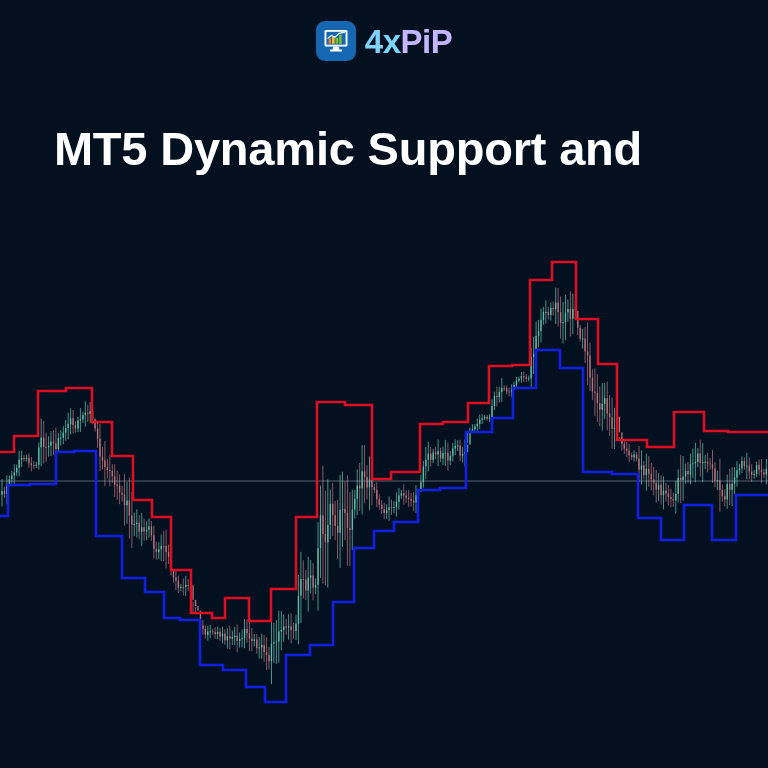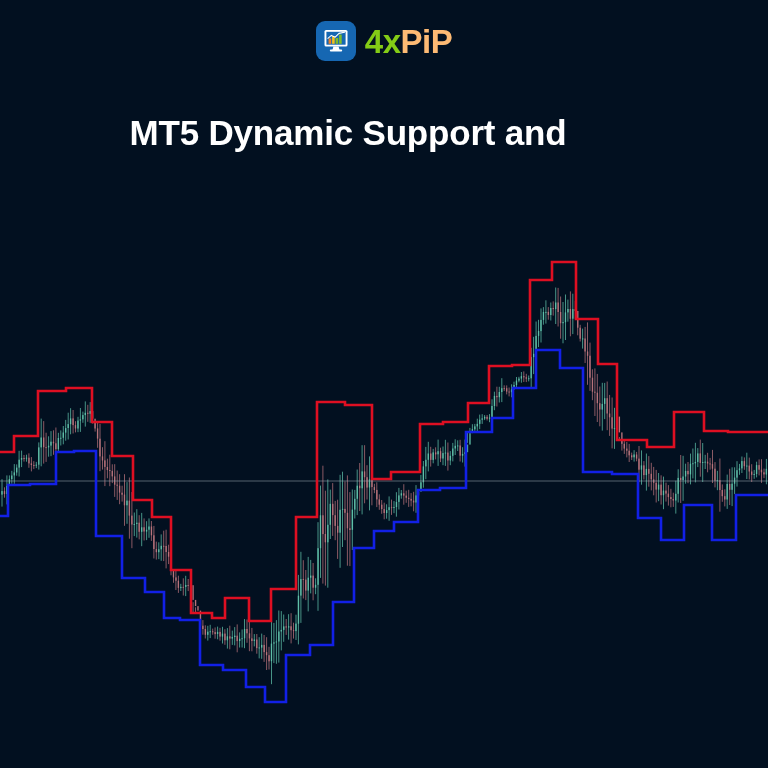--- a/index.html
+++ b/index.html
@@ -39,32 +39,32 @@
     flex: 0 0 auto;
   }
   .brand-mark svg { display: block; }
   .brand-text {
     font-size: 33px;
     font-weight: bold;
     letter-spacing: -0.5px;
     line-height: 1;
     white-space: nowrap;
   }
-  .brand-4x { color: #84cc16; }
-  .brand-pip { color: #fdba74; }
+  .brand-4x { color: #7dd3fc; }
+  .brand-pip { color: #c4b5fd; }
 
   
   .title-block {
     position: absolute;
     top: 86px;
     left: 0;
     width: 696px;
     text-align: center;
     color: #ffffff;
-    font-size: 35px;
+    font-size: 47px;
     font-weight: bold;
     line-height: 1.36;
     letter-spacing: -0.2px;
   }
   .title-line { display: block; white-space: nowrap; }
 
   
   .chart-wrap {
     position: absolute;
     left: 0;

